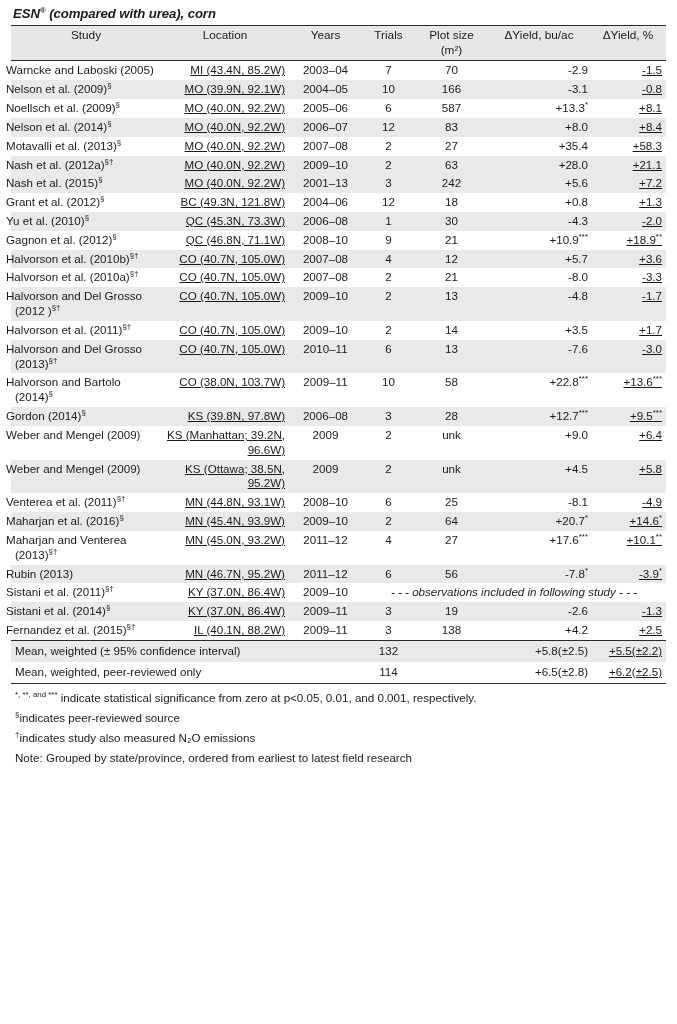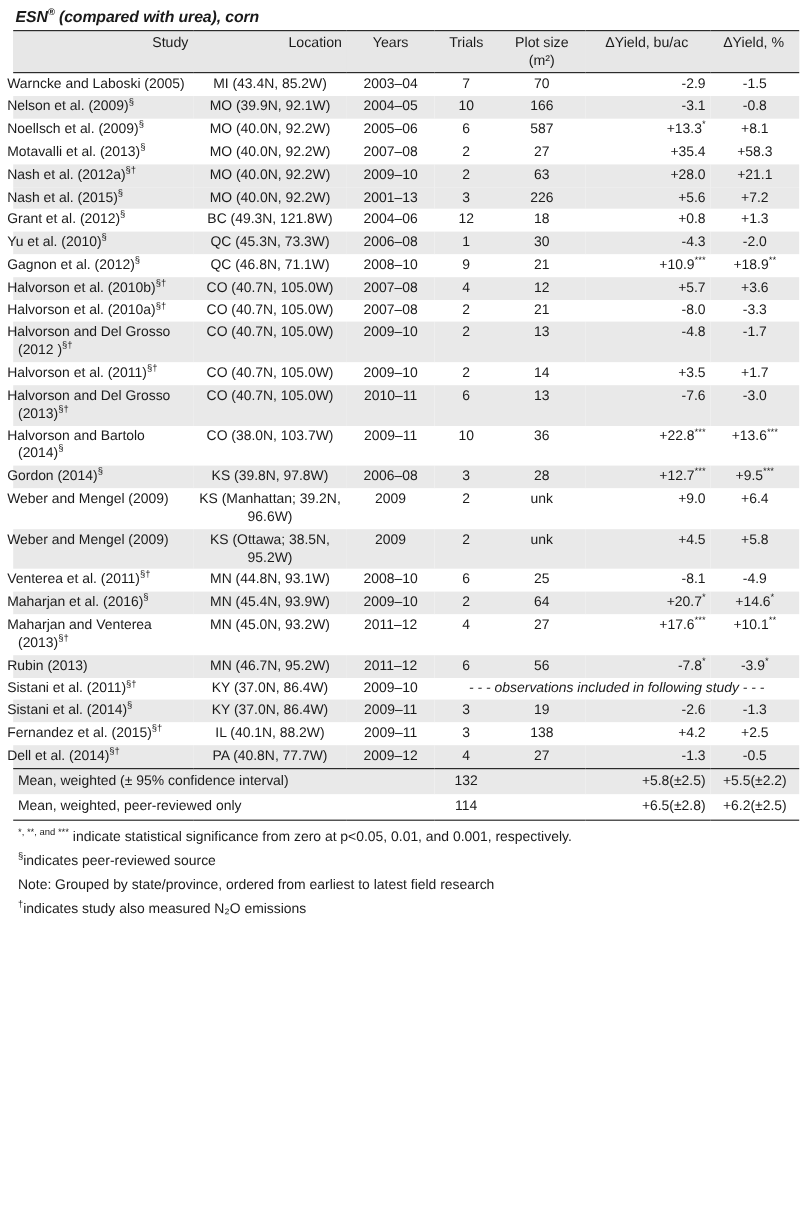--- a/index.html
+++ b/index.html
@@ -55,21 +55,21 @@
 
   
   thead tr.head-row { background: #e7e7e7; }
   thead th {
     background: #e7e7e7;
     text-align: center;
     padding-top: 5px;
     padding-bottom: 5px;
     font-size: 11.8px;
   }
-  thead th.l { text-align: right; }
+  thead th.l { text-align: center; }
   thead th.r { text-align: center; padding-right: 6px; }
   .hdr-rule-top {
     border-top: 1.6px solid #2b2b2b;
   }
   .hdr-rule-bot td, .hdr-rule-bot th {
     border-bottom: 1.1px solid #2b2b2b;
   }
   thead th .sub { display: block; }
   sup, .sup {
     font-size: 0.68em;
@@ -79,24 +79,24 @@
 
   
   tbody tr.shade td { background: #e9e9e9; }
   tbody tr.plain td { background: #ffffff; }
   td.study {
     text-align: left;
     padding-left: 5px;
     text-indent: -9px;
     padding-right: 2px;
   }
-  td.loc   { text-align: center; padding-left: 5px; }
+  td.loc   { text-align: right; padding-left: 5px; text-decoration: underline; }
   td.num   { text-align: center; }
   td.dyb   { text-align: right; padding-right: 20px; }
-  td.dyp   { text-align: center; padding-right: 6px; }
+  td.dyp   { text-align: right; padding-right: 6px; text-decoration: underline; }
   td.note-span {
     text-align: center;
     font-style: italic;
     white-space: nowrap;
     padding-left: 0;
     padding-right: 4px;
   }
 
   
   tr.summary-top td { border-top: 1.2px solid #2b2b2b; }
@@ -167,20 +167,29 @@
         </tr>
         <tr class="plain">
           <td class="study"><span>Noellsch et al. (2009)</span><span class="sup">§</span></td>
           <td class="loc">MO (40.0N, 92.2W)</td>
           <td class="num">2005–06</td>
           <td class="num">6</td>
           <td class="num">587</td>
           <td class="dyb"><span>+13.3</span><span class="sup">*</span></td>
           <td class="dyp"><span>+8.1</span></td>
         </tr>
+        <tr class="shade">
+          <td class="study"><span>Nelson et al. (2014)</span><span class="sup">§</span></td>
+          <td class="loc">MO (40.0N, 92.2W)</td>
+          <td class="num">2006–07</td>
+          <td class="num">12</td>
+          <td class="num">83</td>
+          <td class="dyb"><span>+8.0</span></td>
+          <td class="dyp"><span>+8.4</span></td>
+        </tr>
         <tr class="plain">
           <td class="study"><span>Motavalli et al. (2013)</span><span class="sup">§</span></td>
           <td class="loc">MO (40.0N, 92.2W)</td>
           <td class="num">2007–08</td>
           <td class="num">2</td>
           <td class="num">27</td>
           <td class="dyb"><span>+35.4</span></td>
           <td class="dyp"><span>+58.3</span></td>
         </tr>
         <tr class="shade">
@@ -190,21 +199,21 @@
           <td class="num">2</td>
           <td class="num">63</td>
           <td class="dyb"><span>+28.0</span></td>
           <td class="dyp"><span>+21.1</span></td>
         </tr>
         <tr class="shade">
           <td class="study"><span>Nash et al. (2015)</span><span class="sup">§</span></td>
           <td class="loc">MO (40.0N, 92.2W)</td>
           <td class="num">2001–13</td>
           <td class="num">3</td>
-          <td class="num">226</td>
+          <td class="num">242</td>
           <td class="dyb"><span>+5.6</span></td>
           <td class="dyp"><span>+7.2</span></td>
         </tr>
         <tr class="plain">
           <td class="study"><span>Grant et al. (2012)</span><span class="sup">§</span></td>
           <td class="loc">BC (49.3N, 121.8W)</td>
           <td class="num">2004–06</td>
           <td class="num">12</td>
           <td class="num">18</td>
           <td class="dyb"><span>+0.8</span></td>
@@ -271,21 +280,21 @@
           <td class="num">6</td>
           <td class="num">13</td>
           <td class="dyb"><span>-7.6</span></td>
           <td class="dyp"><span>-3.0</span></td>
         </tr>
         <tr class="plain">
           <td class="study"><span>Halvorson and Bartolo (2014)</span><span class="sup">§</span></td>
           <td class="loc">CO (38.0N, 103.7W)</td>
           <td class="num">2009–11</td>
           <td class="num">10</td>
-          <td class="num">36</td>
+          <td class="num">58</td>
           <td class="dyb"><span>+22.8</span><span class="sup">***</span></td>
           <td class="dyp"><span>+13.6</span><span class="sup">***</span></td>
         </tr>
         <tr class="shade">
           <td class="study"><span>Gordon (2014)</span><span class="sup">§</span></td>
           <td class="loc">KS (39.8N, 97.8W)</td>
           <td class="num">2006–08</td>
           <td class="num">3</td>
           <td class="num">28</td>
           <td class="dyb"><span>+12.7</span><span class="sup">***</span></td>
@@ -362,46 +371,37 @@
         </tr>
         <tr class="plain">
           <td class="study"><span>Fernandez et al. (2015)</span><span class="sup">§†</span></td>
           <td class="loc">IL (40.1N, 88.2W)</td>
           <td class="num">2009–11</td>
           <td class="num">3</td>
           <td class="num">138</td>
           <td class="dyb"><span>+4.2</span></td>
           <td class="dyp"><span>+2.5</span></td>
         </tr>
-        <tr class="shade">
-          <td class="study"><span>Dell et al. (2014)</span><span class="sup">§†</span></td>
-          <td class="loc">PA (40.8N, 77.7W)</td>
-          <td class="num">2009–12</td>
-          <td class="num">4</td>
-          <td class="num">27</td>
-          <td class="dyb"><span>-1.3</span></td>
-          <td class="dyp"><span>-0.5</span></td>
-        </tr>
         <tr class="summary shade summary-top">
           <td class="sum-label" colspan="3">Mean, weighted (± 95% confidence interval)</td>
           <td class="num">132</td>
           <td class="num"></td>
           <td class="dyb">+5.8(±2.5)</td>
           <td class="dyp">+5.5(±2.2)</td>
         </tr>
         <tr class="summary plain summary-last">
           <td class="sum-label" colspan="3">Mean, weighted, peer-reviewed only</td>
           <td class="num">114</td>
           <td class="num"></td>
           <td class="dyb">+6.5(±2.8)</td>
           <td class="dyp">+6.2(±2.5)</td>
         </tr>
       </tbody>
   </table>
 
   <div class="footnotes">
     <div><span class="fn-stars sup">*, **, and ***</span><span> indicate statistical significance from zero at p&lt;0.05, 0.01, and 0.001, respectively.</span></div>
     <div><span class="sup">§</span><span>indicates peer-reviewed source</span></div>
+    <div><span class="sup">†</span><span>indicates study also measured N₂O emissions</span></div>
     <div>Note: Grouped by state/province, ordered from earliest to latest field research</div>
-    <div><span class="sup">†</span><span>indicates study also measured N₂O emissions</span></div>
   </div>
 
 </div>
 
 </body></html>

